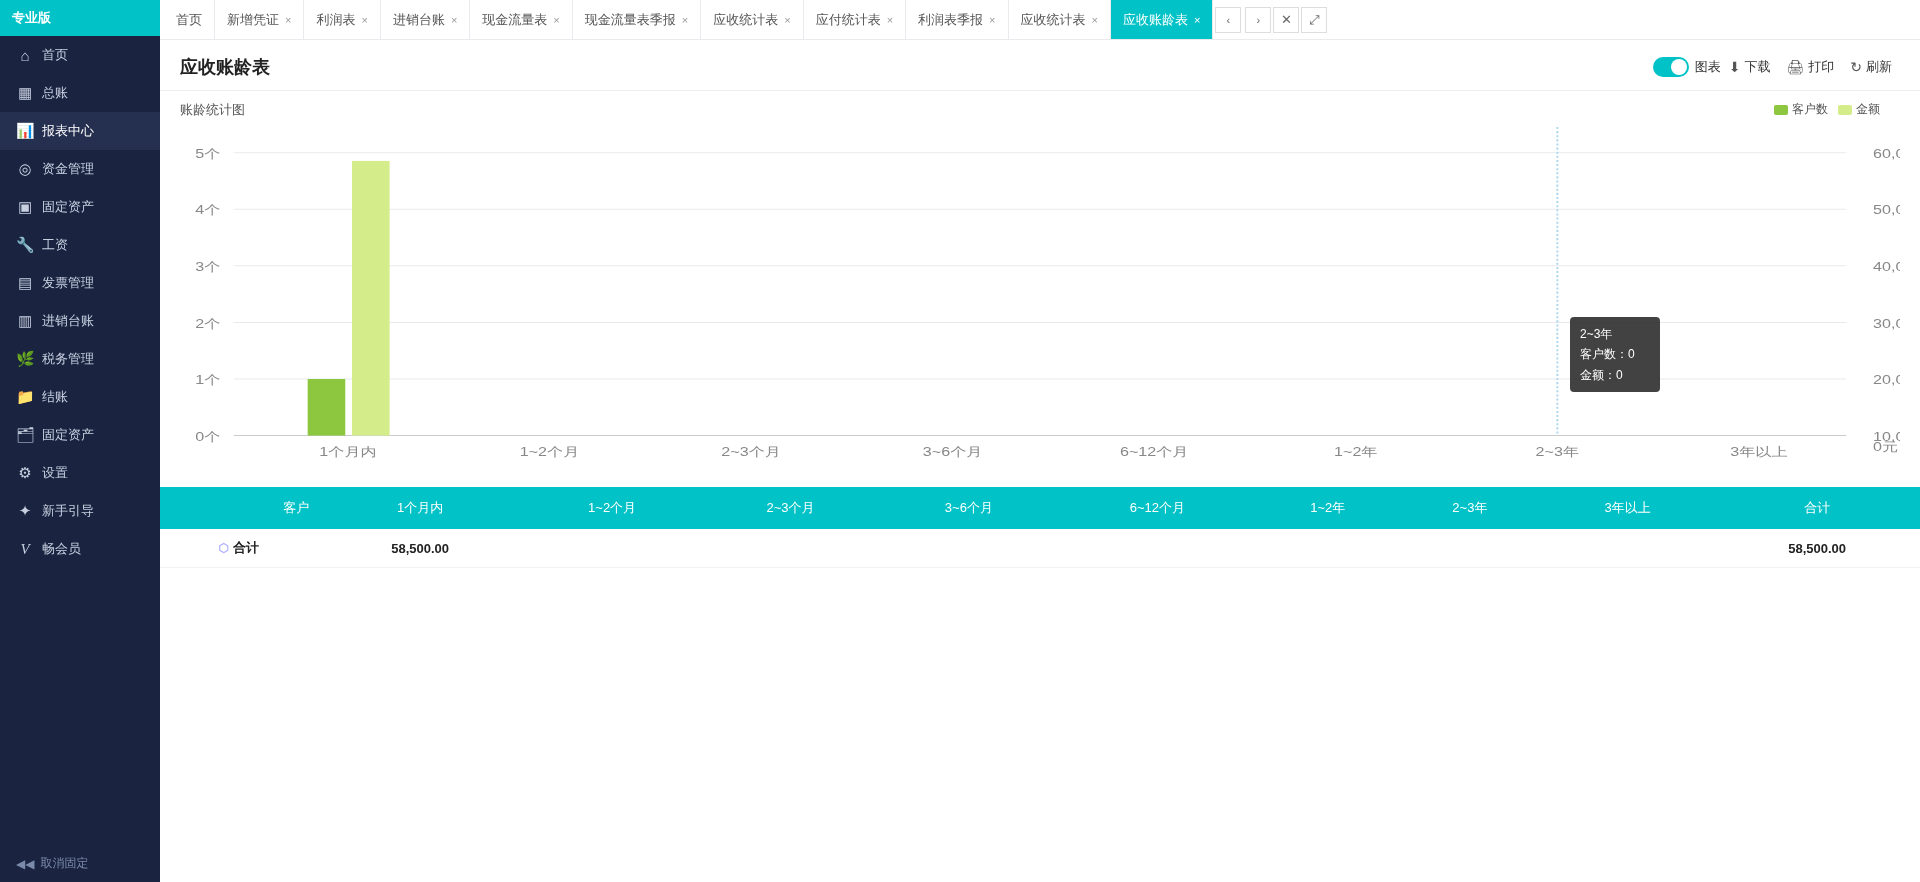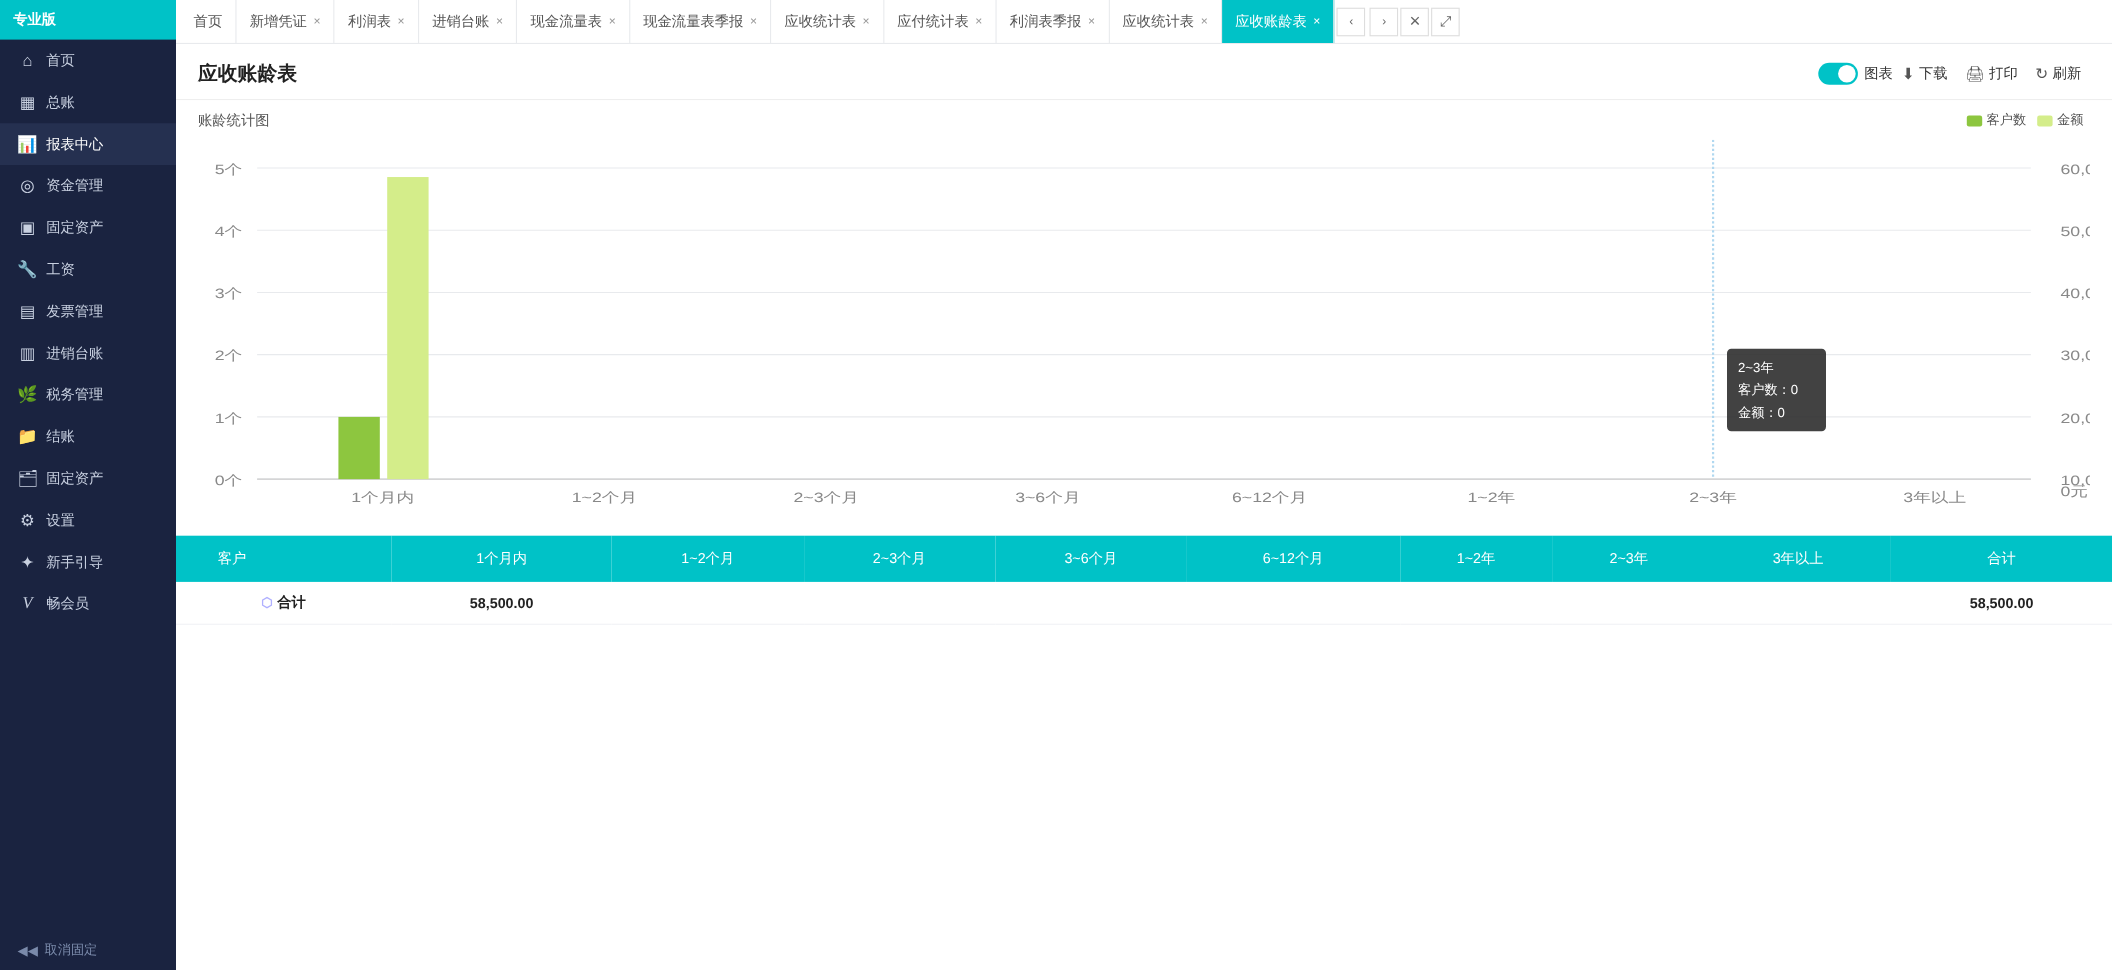--- a/index.html
+++ b/index.html
@@ -184,21 +184,21 @@
 
     
     .chart-area {
       padding: 10px 20px 10px 20px;
       position: relative;
     }
     .chart-title { font-size: 13px; color: #555; margin-bottom: 8px; }
     .chart-legend {
       position: absolute;
       top: 10px;
-      right: 26px;
+      right: 40px;
       display: flex;
       align-items: center;
       gap: 10px;
       font-size: 12px;
       color: #555;
     }
     .legend-item { display: flex; align-items: center; gap: 4px; }
     .legend-dot { width: 14px; height: 10px; border-radius: 2px; }
 
     .chart-container {
@@ -234,21 +234,21 @@
     }
     .table-header-row th {
       background: #00c2c7;
       color: #fff;
       padding: 12px 8px;
       text-align: center;
       font-weight: normal;
       font-size: 13px;
       border: none;
     }
-    .table-header-row th:first-child { text-align: left; padding-left: 38px; }
+    .table-header-row th:first-child { text-align: right; }
     .data-table td {
       padding: 10px 8px;
       text-align: center;
       font-size: 13px;
       color: #333;
       border-bottom: 1px solid #f0f2f5;
     }
     .data-table tr:last-child td {
       font-weight: bold;
       color: #222;

